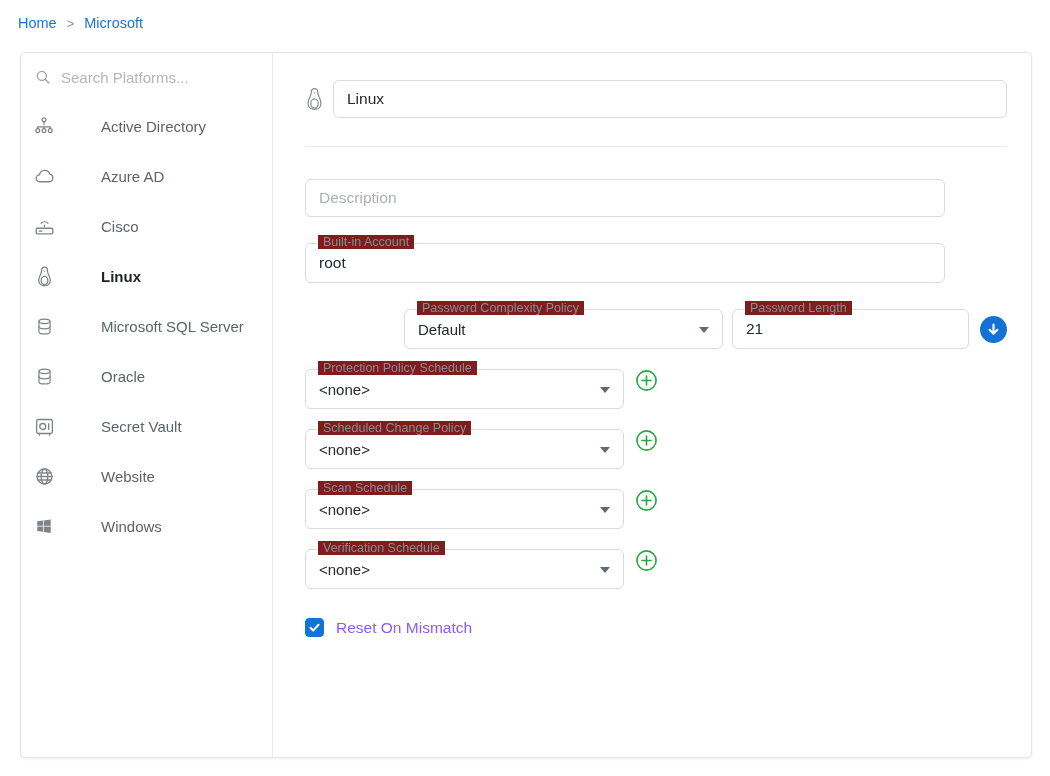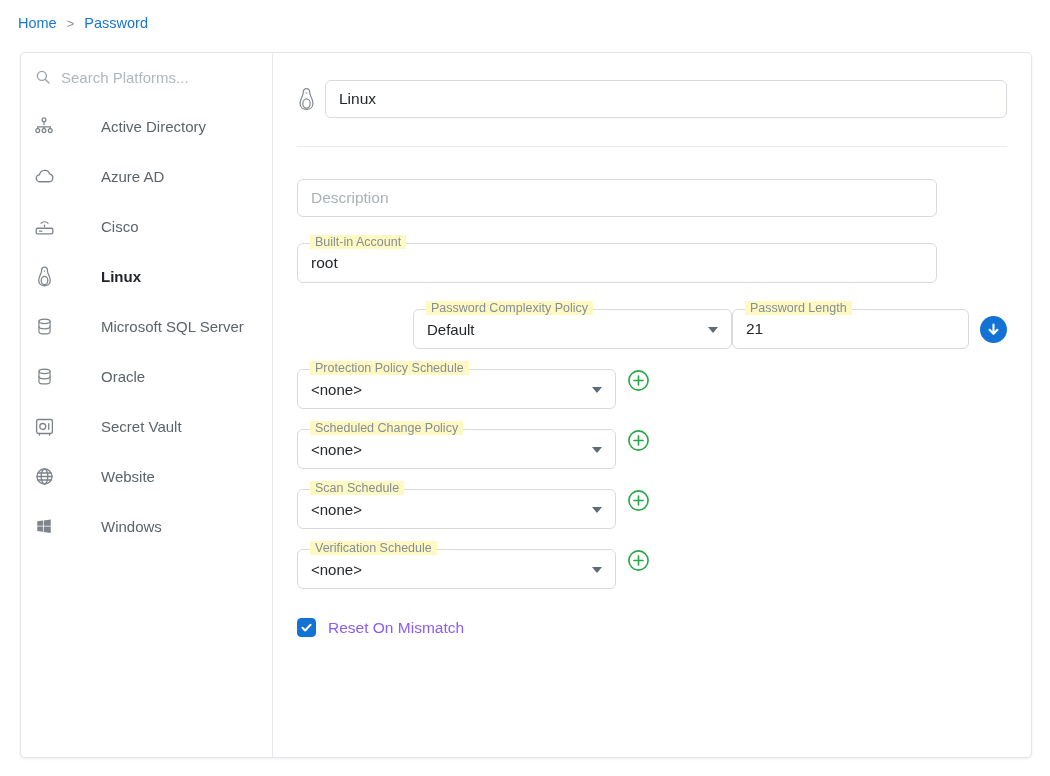--- a/index.html
+++ b/index.html
@@ -8,21 +8,21 @@
   .page { position:relative; width:1050px; height:776px; background:#fff; }
 
   
   .breadcrumb { position:absolute; top:15px; left:18px; font-size:14.5px; display:flex; align-items:center; }
   .breadcrumb a { color:#1976d2; text-decoration:none; cursor:pointer; }
   .crumb-sep { color:#8a9097; margin:0 10px; font-size:13px; }
 
   
   .card { position:absolute; left:20px; top:52px; width:1012px; height:706px;
     background:#fff; border:1px solid #e3e6ea; border-radius:5px;
-    box-shadow:0 1px 3px rgba(0,0,0,.07); display:flex; overflow:hidden; }
+    box-shadow:0 1px 3px rgba(0,0,0,.07); display:flex; overflow:hidden;gap:8px; }
 
   
   .sidebar { width:252px; flex:0 0 252px; border-right:1px solid #e6e9ec; }
   .search-row { height:48px; display:flex; align-items:center; padding-left:13px; gap:9px; }
   .search-row input { border:none; outline:none; font-size:15px; color:#4a5056; width:190px;
     font-family:inherit; background:transparent; }
   .search-row input::placeholder { color:#b0b7bd; }
   .nav-item { height:50px; display:flex; align-items:center; padding-left:12px; gap:15px; cursor:pointer; }
   .nav-ico { width:22px; height:22px; display:flex; align-items:center; justify-content:center; flex:0 0 22px; }
   .nav-ico svg { stroke:#7d848b; fill:none; stroke-width:1.5; }
@@ -37,33 +37,33 @@
   input.text-input { height:38px; border:1px solid #d7dbdf; border-radius:6px; padding:0 13px;
     font-size:15.5px; color:#23282c; outline:none; font-family:inherit; width:100%; background:#fff; }
   input.text-input::placeholder { color:#a9b1b8; }
   .name-row input { flex:1; }
   .divider { margin-top:28px; border:none; border-top:1px solid #e8eaed; }
 
   .desc-row { margin-top:32px; width:640px; }
 
   .field { position:relative; border:1px solid #d7dbdf; border-radius:6px; height:40px;
     display:flex; align-items:center; background:#fff; }
-  .flabel { position:absolute; top:-9px; left:12px; background:#fef9c3; padding:0 5px;
+  .flabel { position:absolute; top:-9px; left:12px; background:#7f1d1d; padding:0 5px;
     font-size:12.5px; color:#858e96; white-space:nowrap; }
   .fvalue { font-size:15px; color:#23282c; padding-left:13px; }
   .field input { border:none; height:24px; border-radius:6px; padding:0 13px; font-size:15.5px;
     color:#23282c; outline:none; font-family:inherit; width:100%; background:transparent; }
   .builtin-row { margin-top:26px; width:640px; height:40px; }
 
   .select { cursor:pointer; }
   .caret { position:absolute; right:13px; top:17px; width:0; height:0;
     border-left:5px solid transparent; border-right:5px solid transparent; border-top:6px solid #5f6a72; }
 
   .policy-row { margin-top:26px; display:flex; align-items:center;justify-content:flex-end; }
-  .w-pcp { width:319px; } .w-plen { width:237px; }
+  .w-pcp { width:319px; } .w-plen { width:237px; margin-left:9px; }
   .dl-btn { width:27px; height:27px; border-radius:50%; background:#1273d4; border:none;
     margin-left:11px; display:flex; align-items:center; justify-content:center; cursor:pointer; padding:0; }
 
   .sched-row { margin-top:20px; display:flex; align-items:flex-start; }
   .w-sched { width:319px; }
   .plus-btn { width:23px; height:23px; margin-left:11px; background:none; border:none; padding:0; cursor:pointer;
     display:flex; align-items:center; justify-content:center; }
 
   .check-row { margin-top:29px; display:flex; align-items:center; }
   .checkbox { width:19px; height:19px; border-radius:4px; background:#1273d4; border:1px solid #1273d4;
@@ -71,21 +71,21 @@
   .check-label { margin-left:12px; font-size:15.5px; color:#8b5cf6; }
 </style>
 </head>
 <body>
 
 <div class="page">
 
   <div class="breadcrumb">
     <a>Home</a>
     <span class="crumb-sep">&gt;</span>
-    <a>Password</a>
+    <a>Microsoft</a>
   </div>
 
   <div class="card">
 
     <div class="sidebar">
       <div class="search-row">
         <span style="display:flex;">
           <svg width="18" height="18" viewBox="0 0 24 24" fill="none" stroke="#9aa2a9" stroke-width="1.8" stroke-linecap="round">
             <circle cx="10.5" cy="10.5" r="6"></circle>
               <line x1="15.2" y1="15.2" x2="20" y2="20"></line>

